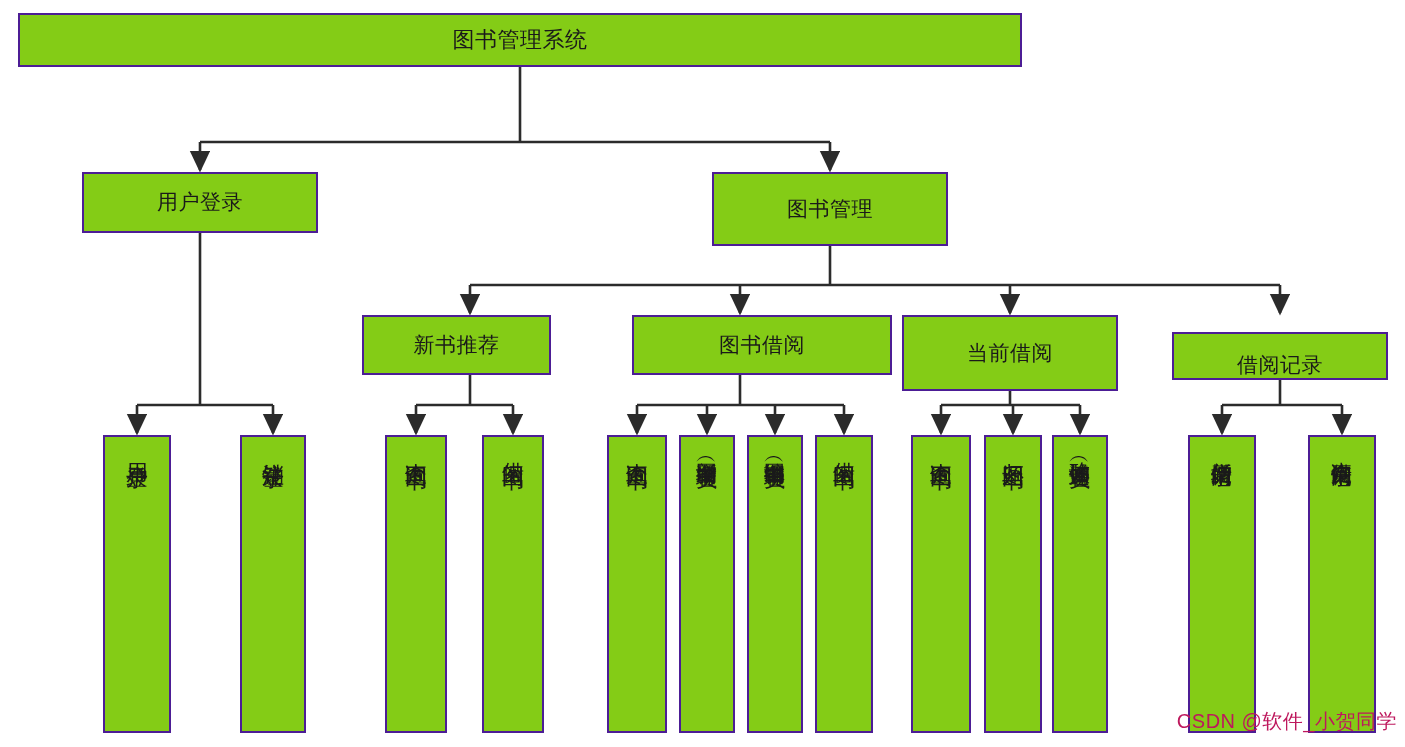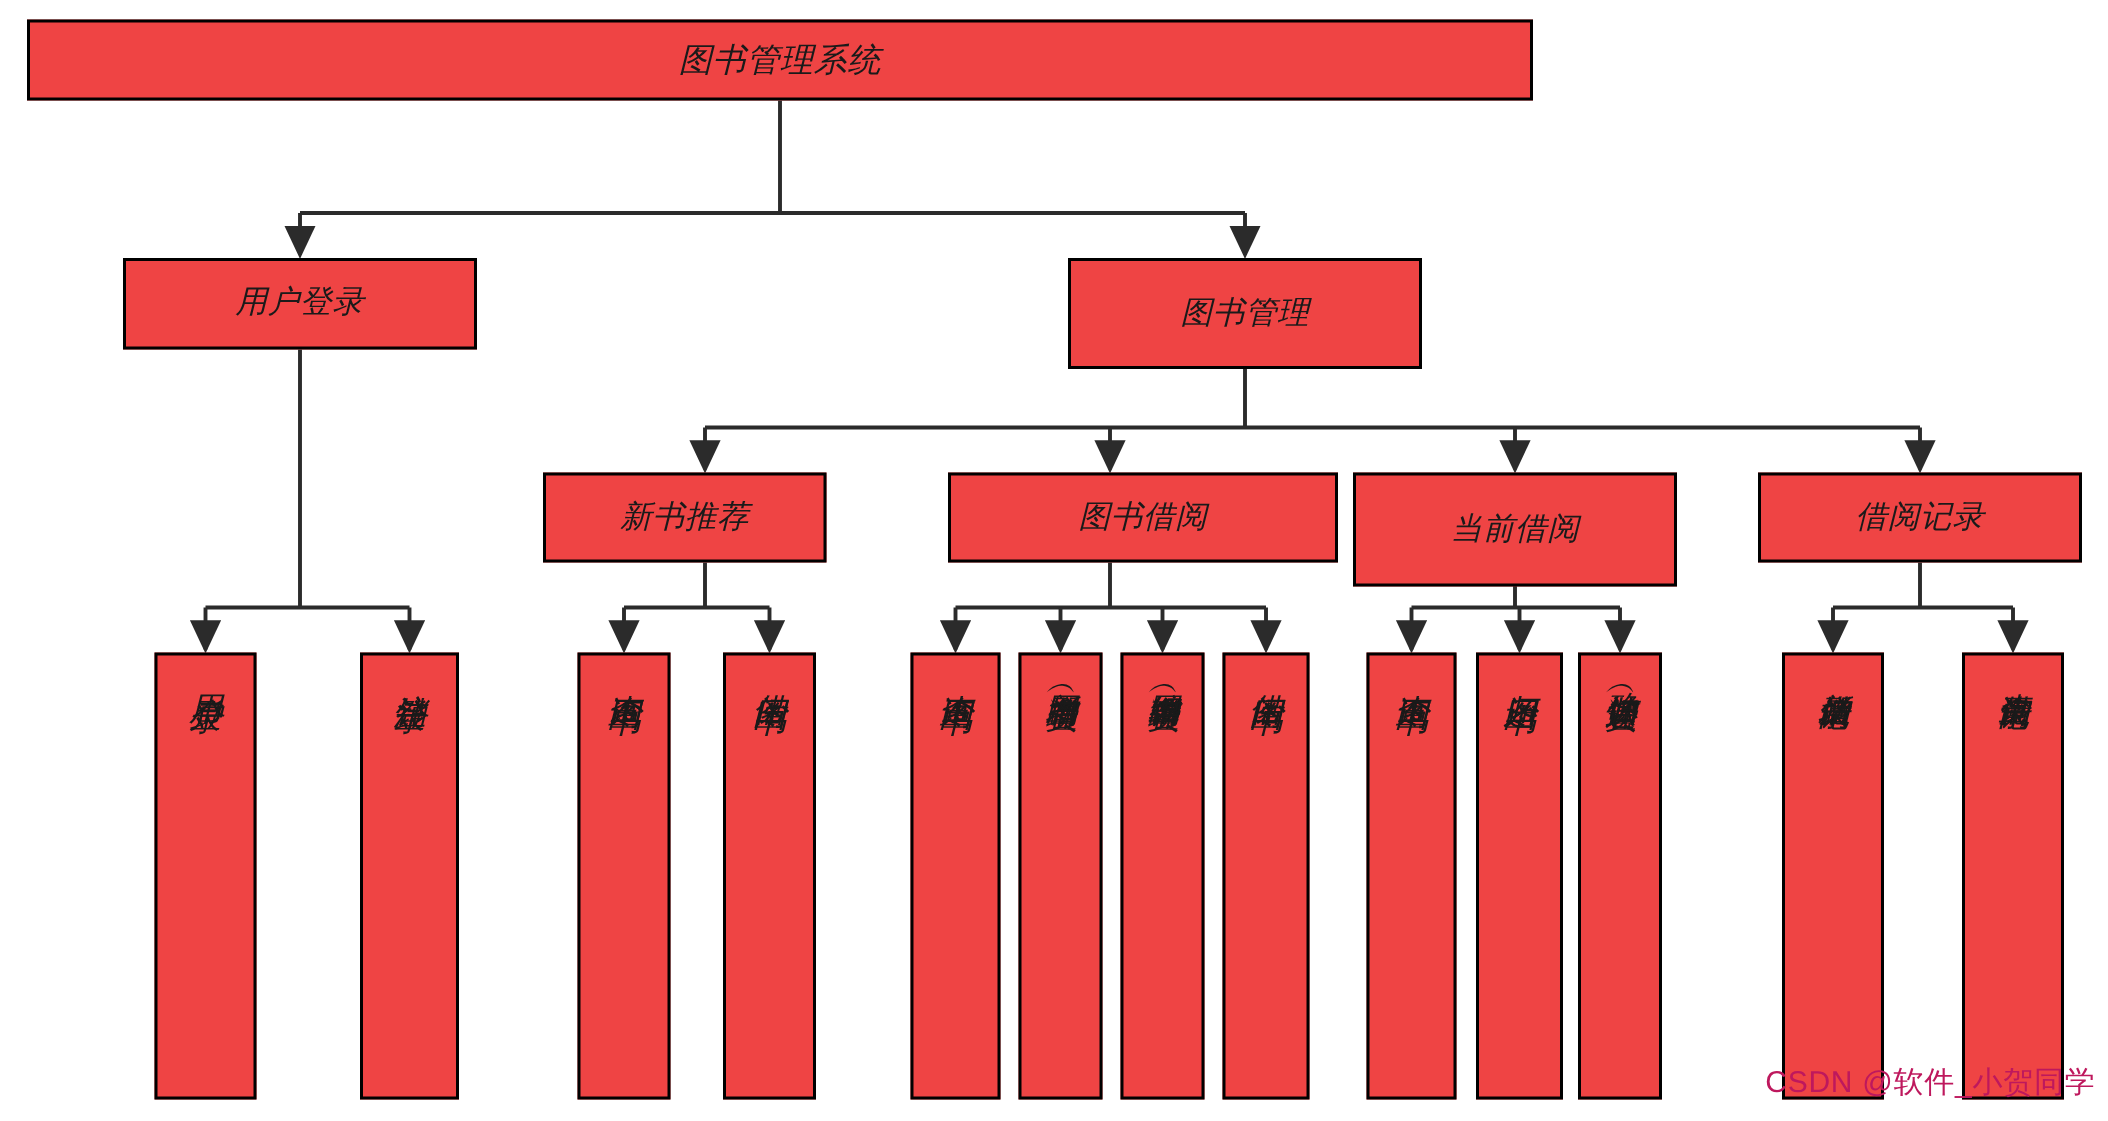--- a/index.html
+++ b/index.html
@@ -21,27 +21,26 @@
     position: absolute;
     left: 0;
     top: 0;
     width: 1405px;
     height: 747px;
     pointer-events: none;
   }
   .node {
     position: absolute;
     box-sizing: border-box;
-    border: 2px solid #000000;
-    background: #ef4444;
+    border: 2px solid #4c1d95;
+    background: #84cc16;
     display: flex;
     align-items: center;
     justify-content: center;
     color: #1a1a1a;
-    font-style: italic;
   }
   .node .lbl {
     display: block;
     text-align: center;
     line-height: 1.18;
     white-space: pre-line;
   }
   
   .node.horiz .lbl {
     font-size: 21px;
@@ -138,21 +137,21 @@
       </div>
       <div class="node horiz" style="left: 362px; top: 315px; width: 189px; height: 60px;">
         <span class="lbl">新书推荐</span>
       </div>
       <div class="node horiz" style="left: 632px; top: 315px; width: 260px; height: 60px;">
         <span class="lbl">图书借阅</span>
       </div>
       <div class="node horiz" style="left: 902px; top: 315px; width: 216px; height: 76px;">
         <span class="lbl">当前借阅</span>
       </div>
-      <div class="node horiz" style="left: 1172px; top: 315px; width: 216px; height: 60px;">
+      <div class="node horiz" style="left: 1172px; top: 332px; width: 216px; height: 48px; align-items: flex-end;">
         <span class="lbl">借阅记录</span>
       </div>
       <div class="node vert" style="left: 103px; top: 435px; width: 68px; height: 298px;">
         <span class="lbl">用户登录</span>
       </div>
       <div class="node vert" style="left: 240px; top: 435px; width: 66px; height: 298px;">
         <span class="lbl">注销登录</span>
       </div>
       <div class="node vert" style="left: 385px; top: 435px; width: 62px; height: 298px;">
         <span class="lbl">查询图书</span>

